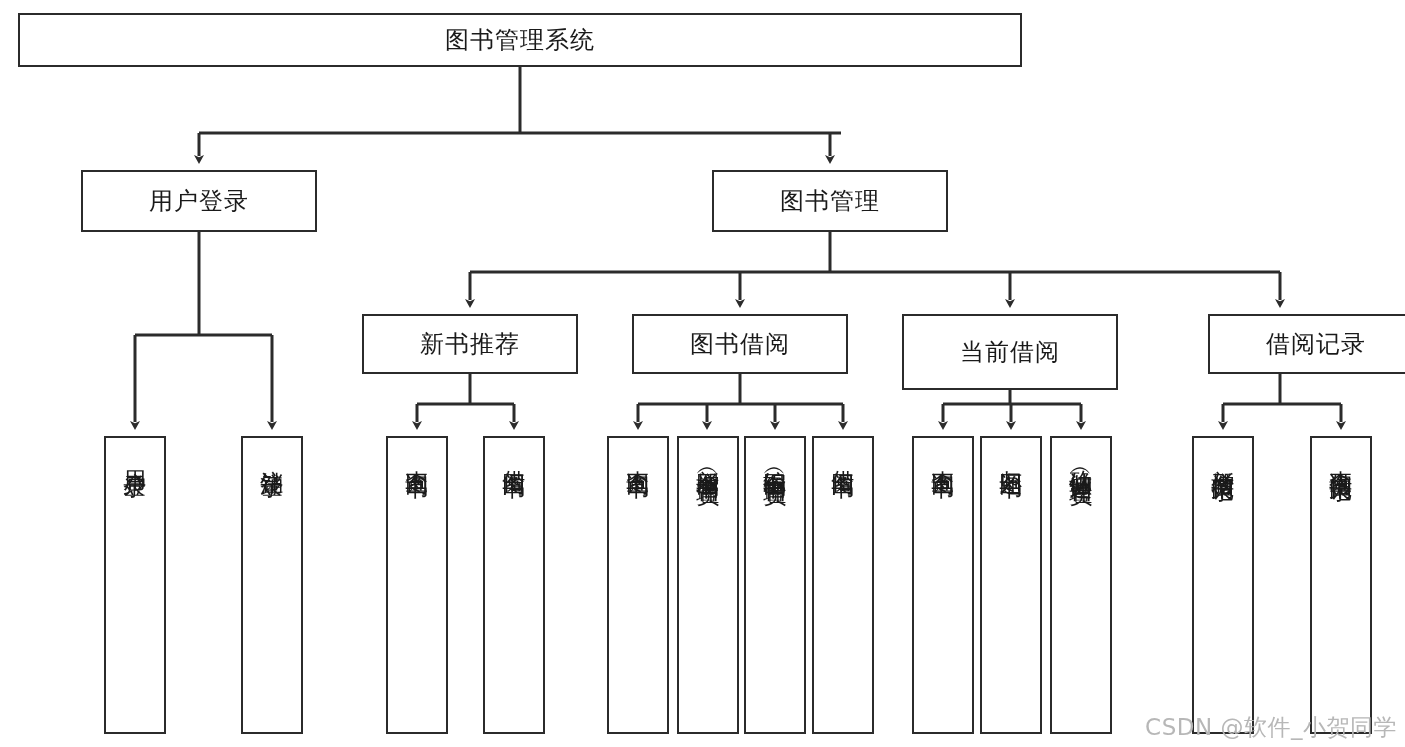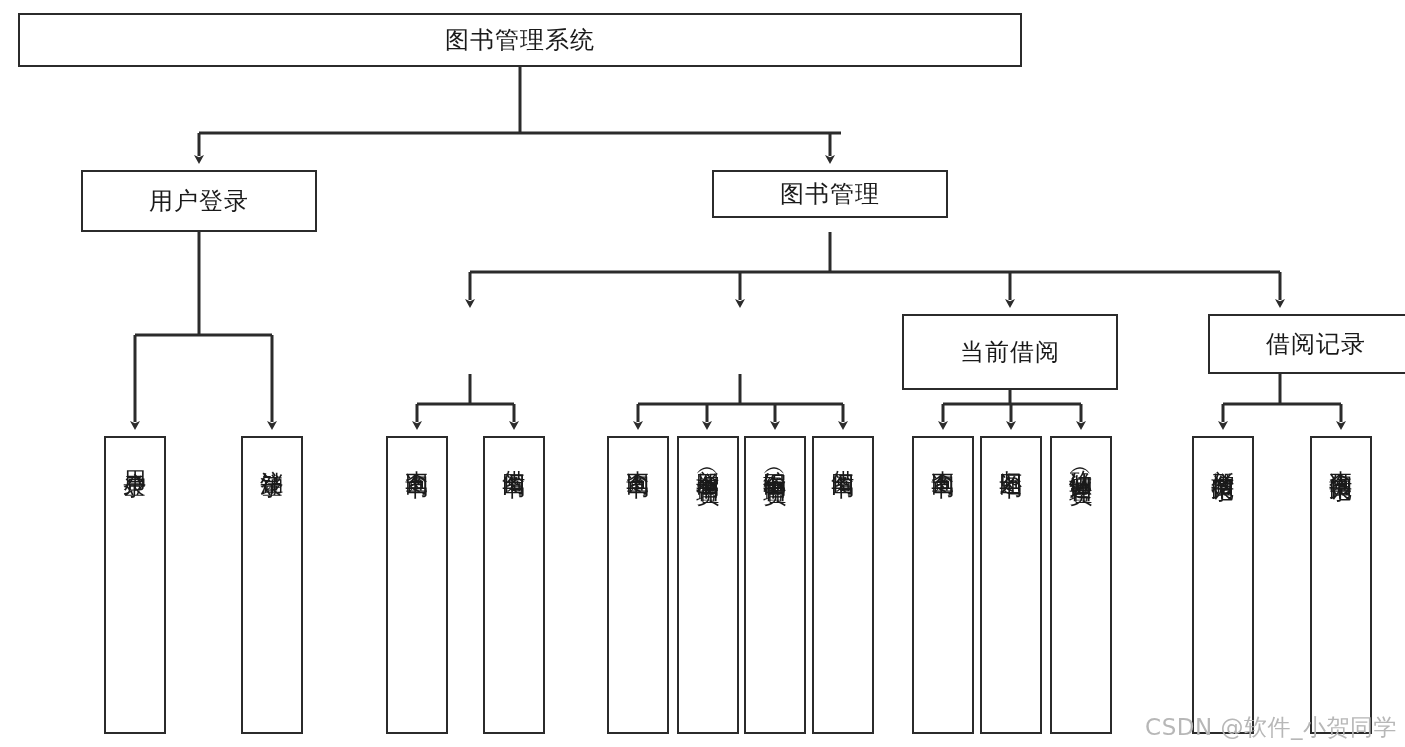--- a/index.html
+++ b/index.html
@@ -120,24 +120,30 @@
     </g>
   </svg>
 
   <div class="node h" style="left:18px;top:13px;width:1004px;height:54px;">
     <span class="lbl">图书管理系统</span>
   </div>
 
   <div class="node h" style="left:81px;top:170px;width:236px;height:62px;">
     <span class="lbl">用户登录</span>
   </div>
-  <div class="node h" style="left:712px;top:170px;width:236px;height:48px;">
+  <div class="node h" style="left:712px;top:170px;width:236px;height:62px;">
     <span class="lbl">图书管理</span>
   </div>
 
+  <div class="node h" style="left:362px;top:314px;width:216px;height:60px;">
+    <span class="lbl">新书推荐</span>
+  </div>
+  <div class="node h" style="left:632px;top:314px;width:216px;height:60px;">
+    <span class="lbl">图书借阅</span>
+  </div>
   <div class="node h" style="left:902px;top:314px;width:216px;height:76px;">
     <span class="lbl">当前借阅</span>
   </div>
   <div class="node h" style="left:1208px;top:314px;width:216px;height:60px;">
     <span class="lbl">借阅记录</span>
   </div>
 
   <div class="node v" style="left:104px;top:436px;width:62px;height:298px;">
     <span class="lbl">用户登录</span>
   </div>

